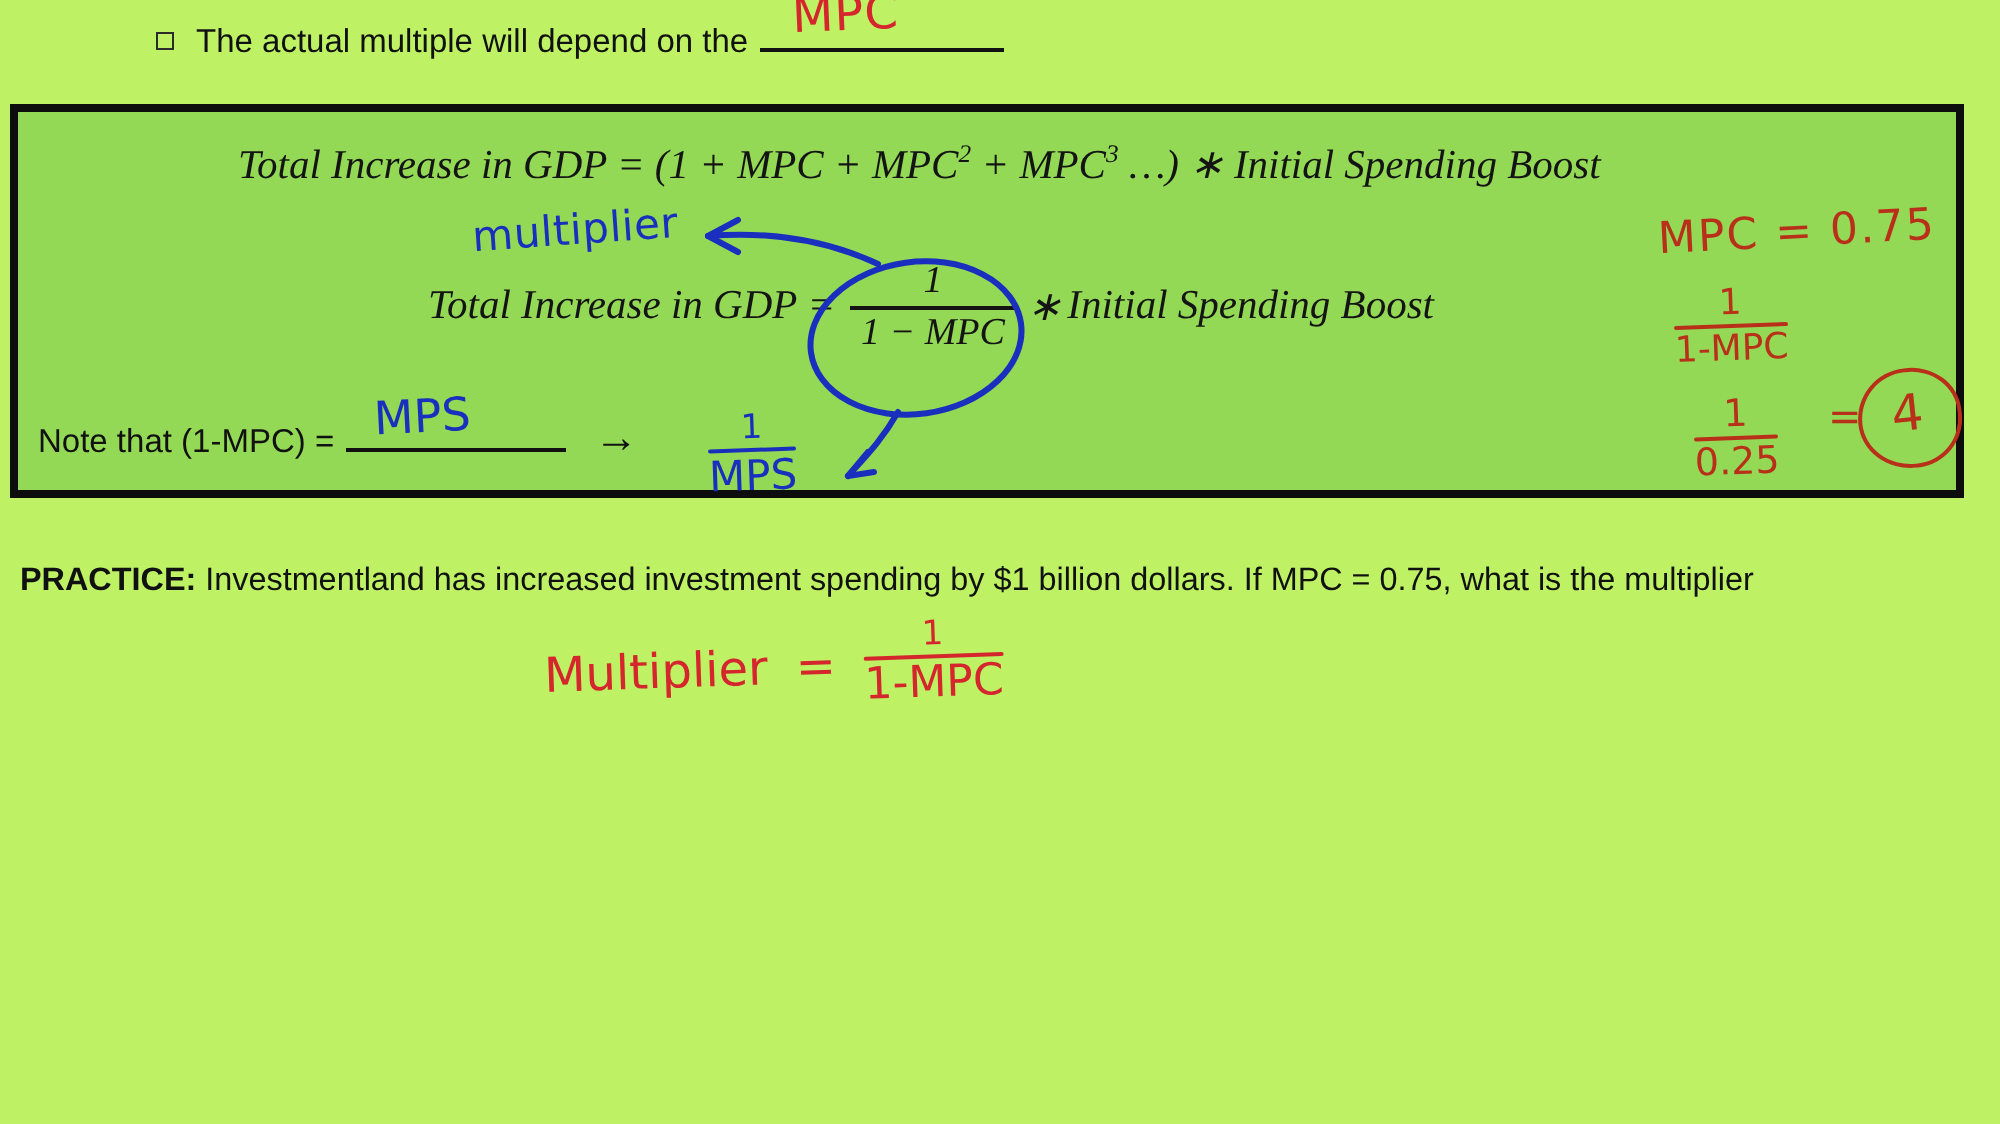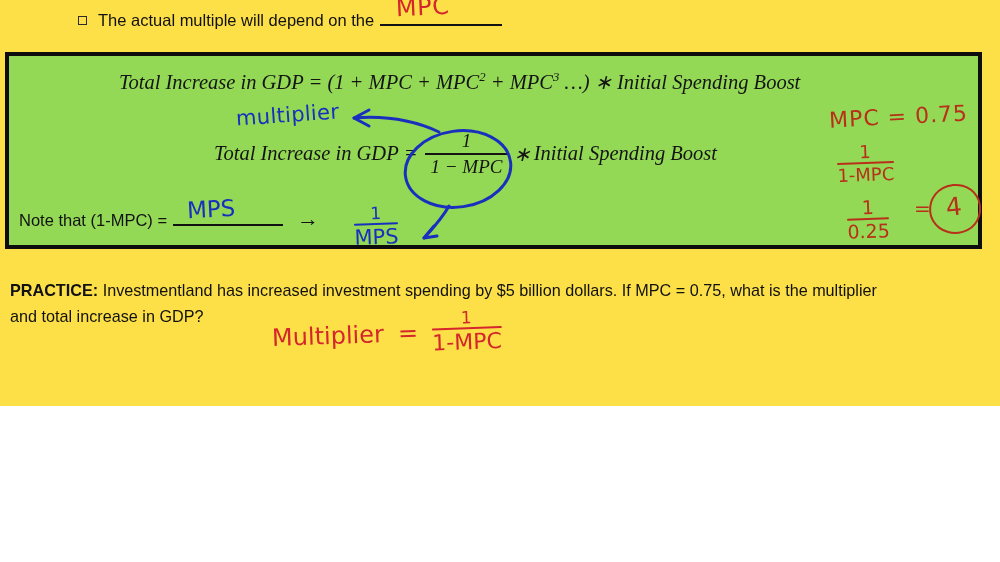--- a/index.html
+++ b/index.html
@@ -5,22 +5,22 @@
   * { box-sizing: border-box; }
   html, body {
     margin: 0; padding: 0;
     width: 1000px; height: 562px;
     background: #ffffff;
     font-family: "Liberation Sans", sans-serif;
     overflow: hidden;
   }
   #slide {
     position: relative;
-    width: 1000px; height: 406px;
-    background: #fde047;
+    width: 1000px; height: 562px;
+    background: #bef264;
     text-decoration: underline;
   }
 
   
   .bullet-line {
     position: absolute;
     left: 78px; top: 9px;
     display: flex; align-items: baseline;
     font-size: 16.5px; color: #111;
     white-space: nowrap;
@@ -369,22 +369,21 @@
     </div>
 
     <div class="ink ink-red ink-eq4">=</div>
 
     <div class="circle4">
       <span class="num4">4</span>
     </div>
   </div>
 
   <div class="practice">
-    <b>PRACTICE</b><b>:</b><span> Investmentland has increased investment spending by $5 billion dollars. If MPC = 0.75, what is the multiplier</span><br>
-    <span>and total increase in GDP?</span>
+    <b>PRACTICE</b><b>:</b><span> Investmentland has increased investment spending by $1 billion dollars. If MPC = 0.75, what is the multiplier</span><br>
   </div>
 
   <div class="ink-practice">
     <span>Multiplier</span>
     <span>=</span>
     <span class="hfrac">
       <span class="hnum">1</span>
       <span class="hbar"></span>
       <span class="hden">1-MPC</span>
     </span>

